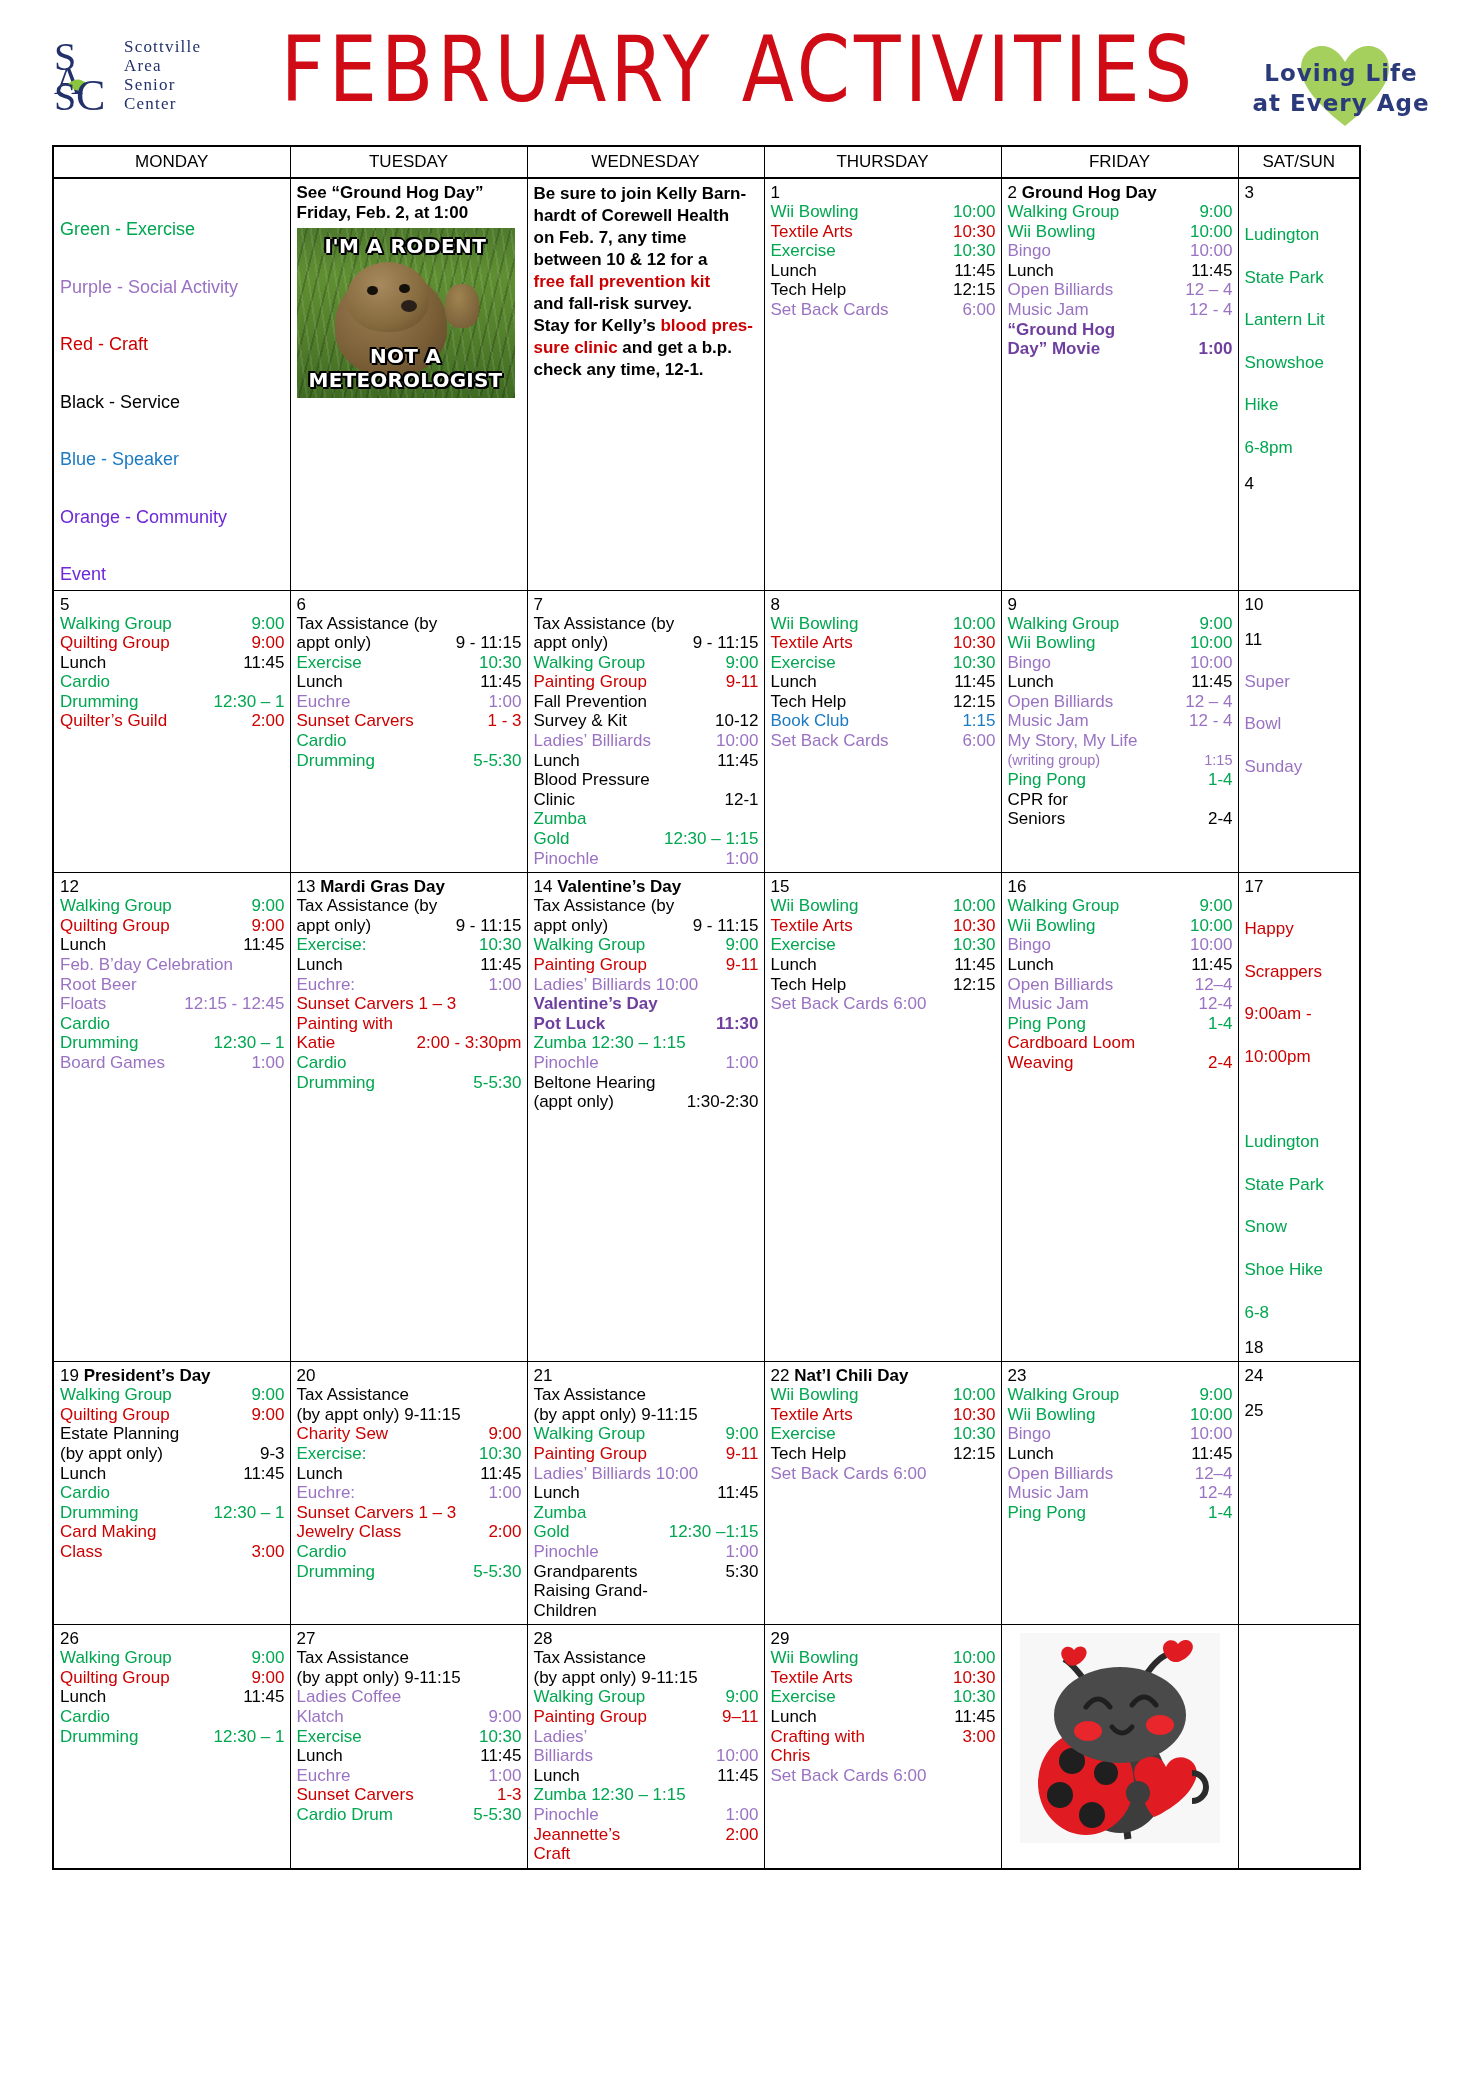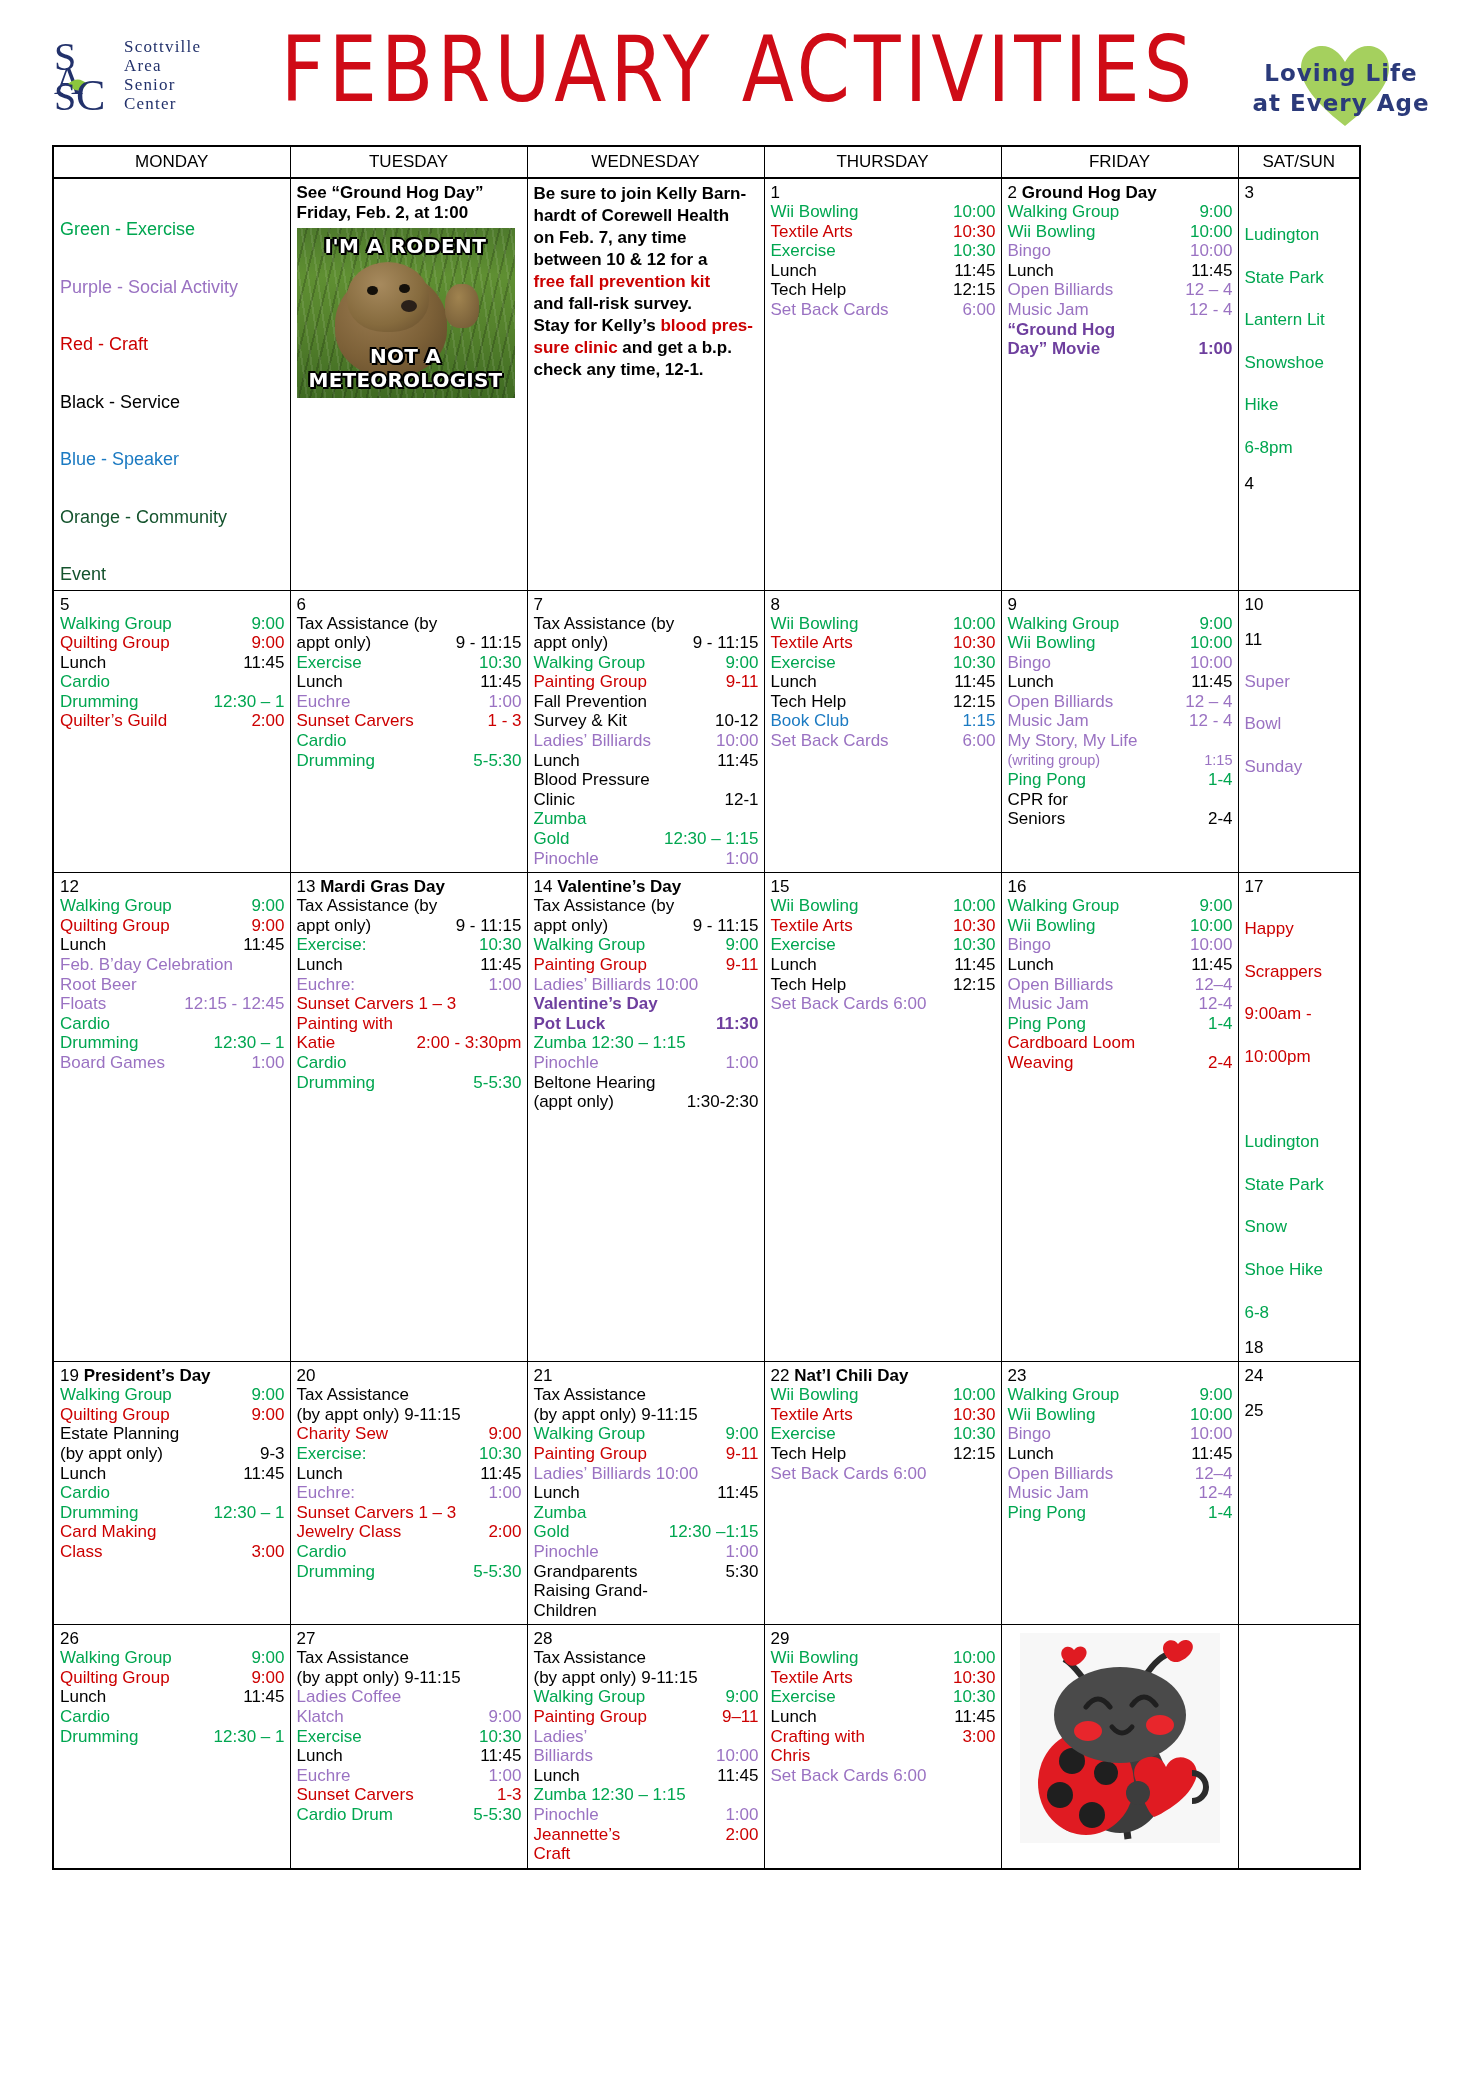--- a/index.html
+++ b/index.html
@@ -34,21 +34,21 @@
   .dayname{font-weight:bold;font-size:17px;}
   .ev{font-size:17px;line-height:19.6px;white-space:nowrap;display:flex;justify-content:space-between;}
   .ev .t{padding-left:6px;}
   .ev.nowrap-block{display:block;white-space:normal;margin-top:23px;}
   .c-green{color:#00a650;}
   .c-red{color:#cc0000;}
   .c-purple{color:#9a72c2;}
   .c-dpurple{color:#6e3f9e;gap:20px;}
   .c-black{color:#000;}
   .c-blue{color:#1b7ac2;}
-  .c-orange{color:#14532d;}
+  .c-orange{color:#6d28d9;}
   .b{font-weight:bold;}
   .sm{font-size:14.5px;}
 
   
   .legend div{font-size:18px;line-height:21.5px;margin-top:36px;}
 
   
   .promo-text{font-weight:bold;font-size:17px;line-height:19.5px;}
   .gh-img{margin-top:6px;width:218px;height:170px;position:relative;overflow:hidden;border:0;
      background:linear-gradient(180deg,#4e7a2c 0%,#5f8f32 28%,#54812c 60%,#3f6a22 100%);}

